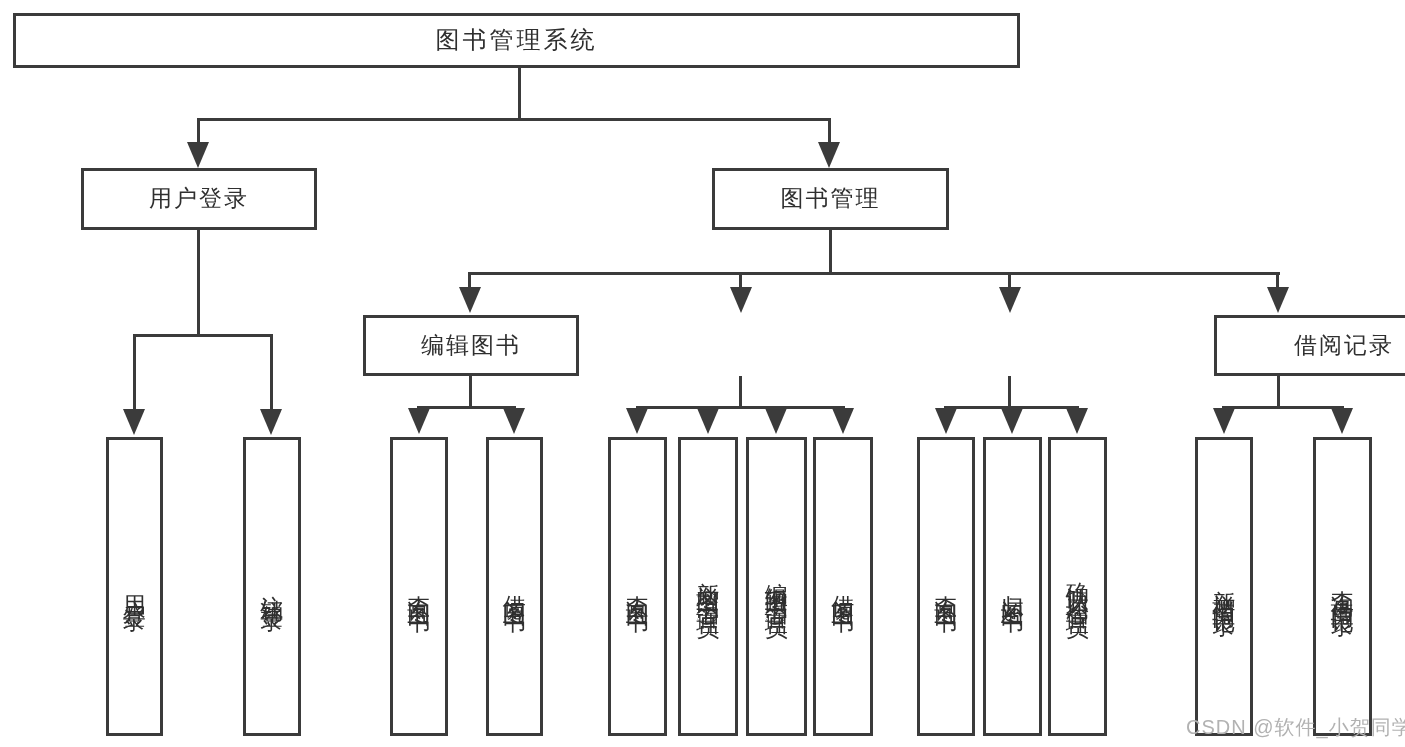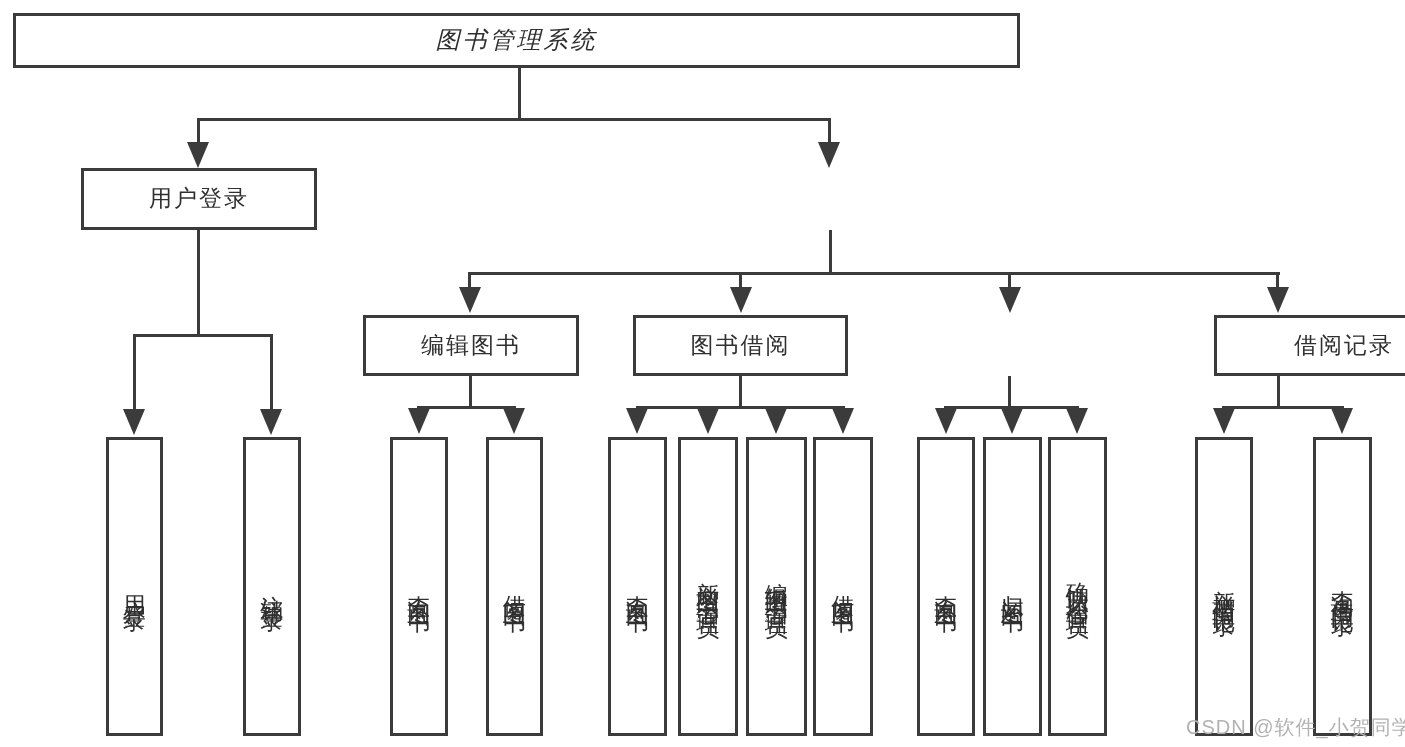--- a/index.html
+++ b/index.html
@@ -19,21 +19,21 @@
     position:absolute;box-sizing:border-box;
     border:3px solid var(--line);
     background:var(--fill);
     display:flex;align-items:center;justify-content:center;
     z-index:2;
   }
   .node .lbl{
     font-size:23px;color:var(--text);
     letter-spacing:2px;white-space:nowrap;line-height:1.2;
   }
-  .root .lbl{font-size:24px;letter-spacing:3px;font-style:italic;}
+  .root .lbl{font-size:24px;letter-spacing:3px;}
   .vnode .lbl{
     writing-mode:vertical-rl;
     text-orientation:mixed;
     letter-spacing:5px;line-height:1.15;
     white-space:nowrap;
   }
   .hline,.vline{position:absolute;background:var(--line);z-index:1;}
   .arrow{
     position:absolute;width:0;height:0;z-index:1;
     border-left:11px solid transparent;
@@ -58,20 +58,23 @@
   <div class="vline" style="left:518px;top:68px;width:3px;height:53px"></div>
   <div class="hline" style="left:197px;top:118px;width:634px;height:3px"></div>
   <div class="vline" style="left:197px;top:118px;width:3px;height:26px"></div>
   <div class="arrow" style="left:187px;top:142px"></div>
   <div class="vline" style="left:828px;top:118px;width:3px;height:26px"></div>
   <div class="arrow" style="left:818px;top:142px"></div>
 
   <div class="node" style="left:81px;top:168px;width:236px;height:62px">
     <span class="lbl">用户登录</span>
   </div>
+  <div class="node" style="left:712px;top:168px;width:237px;height:62px">
+    <span class="lbl">图书管理</span>
+  </div>
 
   <div class="vline" style="left:197px;top:230px;width:3px;height:106px"></div>
   <div class="hline" style="left:133px;top:334px;width:140px;height:3px"></div>
   <div class="vline" style="left:133px;top:334px;width:3px;height:77px"></div>
   <div class="arrow" style="left:123px;top:409px"></div>
   <div class="vline" style="left:270px;top:334px;width:3px;height:77px"></div>
   <div class="arrow" style="left:260px;top:409px"></div>
 
   <div class="node vnode" style="left:106px;top:437px;width:57px;height:299px">
     <span class="lbl">用户登录</span>
@@ -86,23 +89,20 @@
   <div class="arrow" style="left:459px;top:287px"></div>
   <div class="vline" style="left:739px;top:272px;width:3px;height:17px"></div>
   <div class="arrow" style="left:730px;top:287px"></div>
   <div class="vline" style="left:1008px;top:272px;width:3px;height:17px"></div>
   <div class="arrow" style="left:999px;top:287px"></div>
   <div class="vline" style="left:1276px;top:272px;width:3px;height:17px"></div>
   <div class="arrow" style="left:1267px;top:287px"></div>
 
   <div class="node" style="left:363px;top:315px;width:216px;height:61px">
     <span class="lbl">编辑图书</span>
-  </div>
-  <div class="node" style="left:633px;top:315px;width:215px;height:61px">
-    <span class="lbl">图书借阅</span>
   </div>
   <div class="node" style="left:1214px;top:315px;width:260px;height:61px">
     <span class="lbl">借阅记录</span>
   </div>
 
   <div class="vline" style="left:469px;top:376px;width:3px;height:32px"></div>
   <div class="hline" style="left:417px;top:406px;width:99px;height:3px"></div>
   <div class="arrow" style="left:408px;top:408px"></div>
   <div class="arrow" style="left:503px;top:408px"></div>
 

